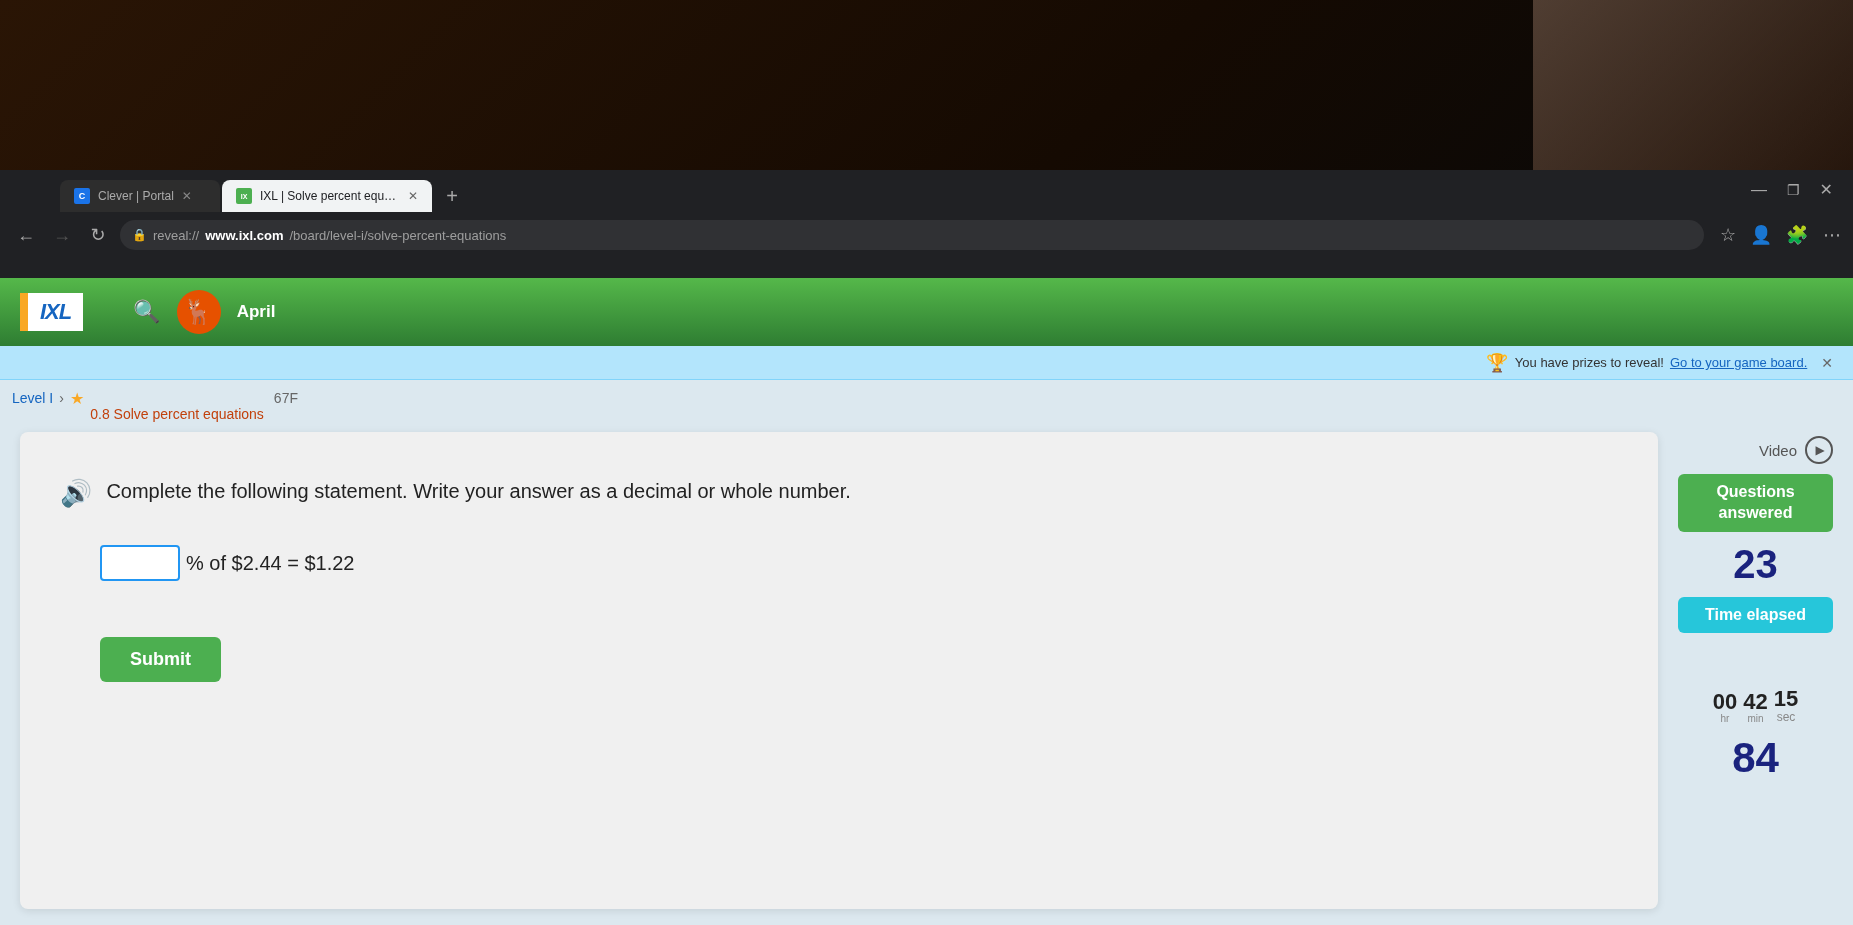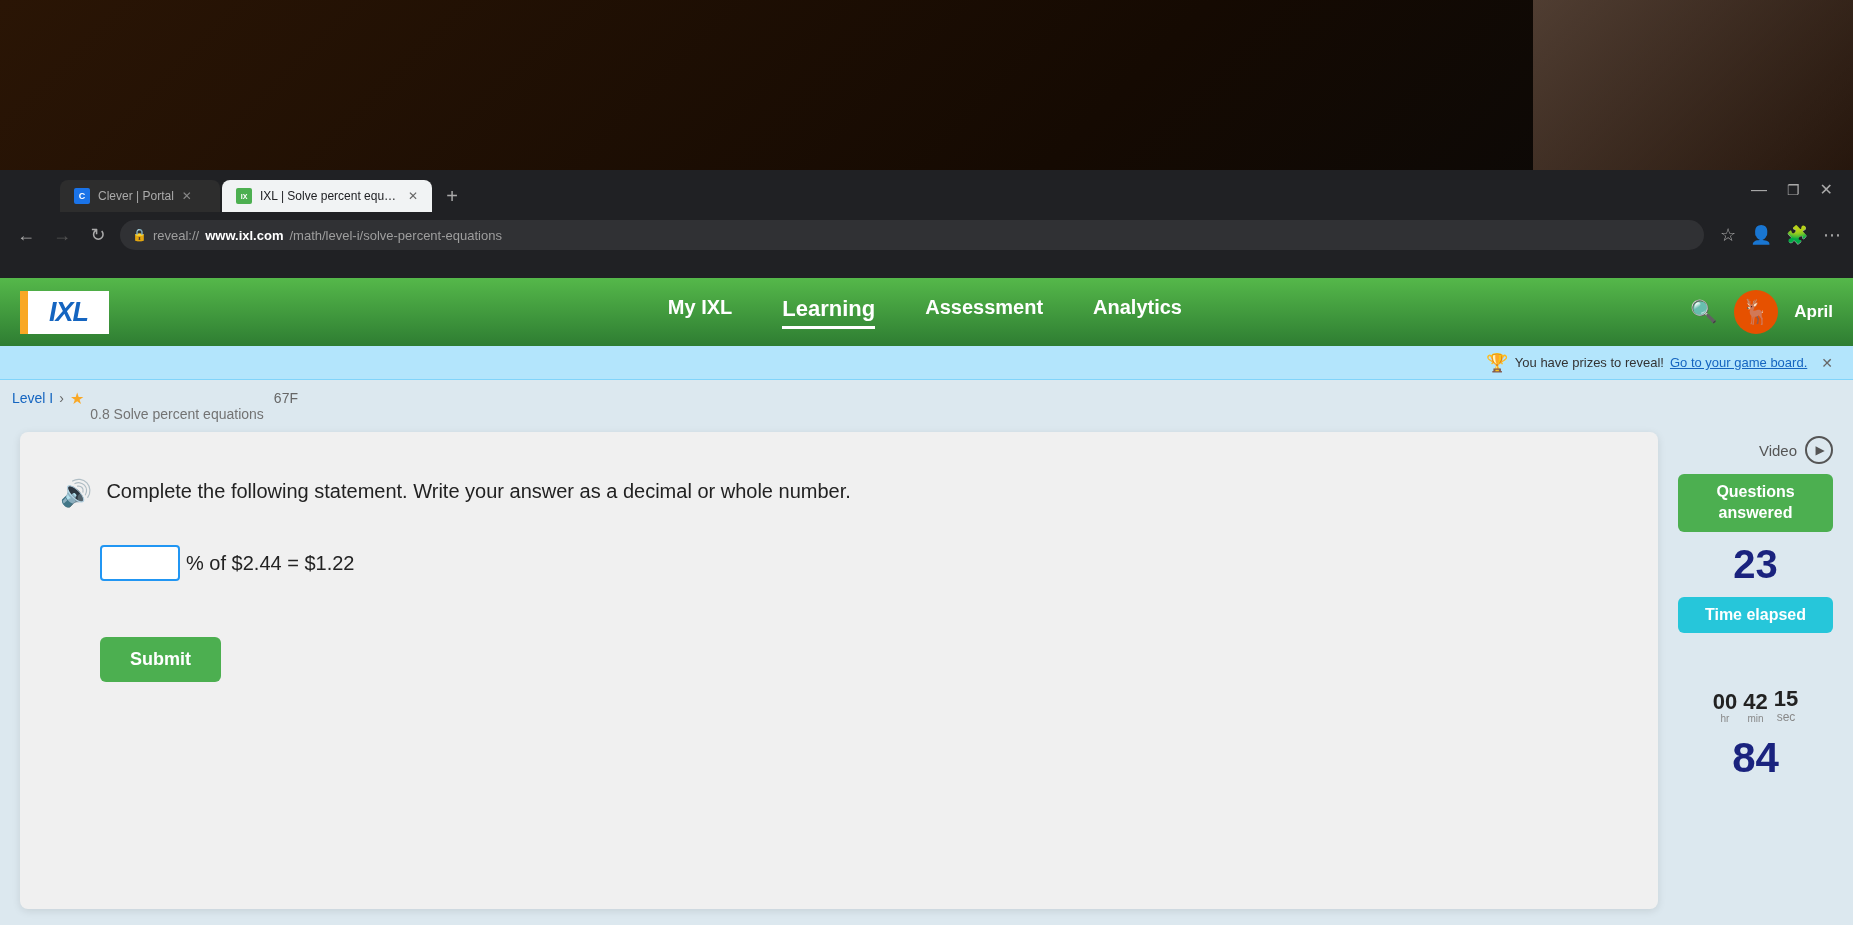--- a/index.html
+++ b/index.html
@@ -50,47 +50,41 @@
     <div style="display:flex;align-items:center;height:46px;padding:0 12px;background:#202124;gap:8px;">
 
       <span style="width:28px;height:28px;display:flex;align-items:center;justify-content:center;color:#aaa;font-size:18px;cursor:pointer;">←</span>
       <span style="width:28px;height:28px;display:flex;align-items:center;justify-content:center;color:#555;font-size:18px;cursor:pointer;">→</span>
       <span style="width:28px;height:28px;display:flex;align-items:center;justify-content:center;color:#aaa;font-size:18px;cursor:pointer;">↻</span>
 
       <div style="flex:1;height:30px;background:#303134;border-radius:15px;display:flex;align-items:center;padding:0 12px;gap:6px;">
         <span style="color:#aaa;font-size:12px;">🔒</span>
         <span style="color:#9e9e9e;font-size:13px;">reveal://</span>
         <span style="color:#fff;font-size:13px;font-weight:bold;">www.ixl.com</span>
-        <span style="color:#9e9e9e;font-size:13px;">/math/level-i/solve-percent-equations</span>
+        <span style="color:#9e9e9e;font-size:13px;">/board/level-i/solve-percent-equations</span>
       </div>
 
       <div style="display:flex;align-items:center;gap:14px;margin-left:8px;">
         <span style="color:#aaa;font-size:18px;cursor:pointer;">☆</span>
         <span style="color:#aaa;font-size:18px;cursor:pointer;">👤</span>
         <span style="color:#aaa;font-size:18px;cursor:pointer;">🧩</span>
         <span style="color:#aaa;font-size:18px;cursor:pointer;">⋯</span>
       </div>
     </div>
   </div>
 
   <div style="width:100%;height:647px;background:#dce8ef;overflow:hidden;">
 
     <div style="width:100%;height:68px;background:linear-gradient(to bottom,#55b84a,#2e7d32);display:flex;align-items:center;padding:0 20px;position:relative;">
 
       <div style="display:flex;align-items:stretch;margin-right:50px;">
         <div style="width:8px;background:#f9a825;"></div>
-        <div style="background:#fff;padding:6px 21px;font-size:27px;font-weight:900;color:#1565c0;font-style:italic;letter-spacing:-1px;">IXL</div>
+        <div style="background:#fff;padding:6px 12px;font-size:22px;font-weight:900;color:#1565c0;font-style:italic;letter-spacing:-1px;">IXL</div>
       </div>
 
-      <div style="display:flex;gap:50px;flex:1;justify-content:center;">
-        <span style="color:#fff;font-size:20px;font-weight:bold;cursor:pointer;padding-bottom:4px;">My IXL</span>
-        <span style="color:#fff;font-size:22px;font-weight:bold;cursor:pointer;padding-bottom:4px;border-bottom:3px solid #fff;">Learning</span>
-        <span style="color:#fff;font-size:20px;font-weight:bold;cursor:pointer;padding-bottom:4px;">Assessment</span>
-        <span style="color:#fff;font-size:20px;font-weight:bold;cursor:pointer;padding-bottom:4px;">Analytics</span>
-      </div>
 
       <div style="display:flex;align-items:center;gap:16px;">
         <span style="color:#fff;font-size:22px;cursor:pointer;">🔍</span>
         <div style="width:44px;height:44px;border-radius:50%;background:#e65100;display:flex;align-items:center;justify-content:center;cursor:pointer;">
           <span style="font-size:24px;">🦌</span>
         </div>
         <span style="color:#fff;font-size:17px;font-weight:bold;cursor:pointer;">April</span>
       </div>
     </div>
 
@@ -98,21 +92,21 @@
       <span style="color:#f9a825;font-size:18px;">🏆</span>
       <span style="font-size:13px;color:#333;">You have prizes to reveal!</span>
       <span style="color:#1565c0;font-size:13px;text-decoration:underline;cursor:pointer;">Go to your game board.</span>
       <span style="color:#666;font-size:14px;cursor:pointer;margin-left:8px;">✕</span>
     </div>
 
     <div style="width:100%;height:36px;background:#dce8ef;display:flex;align-items:center;padding:0 12px;gap:6px;">
       <span style="font-size:14px;color:#1565c0;cursor:pointer;">Level I</span>
       <span style="color:#666;font-size:14px;">›</span>
       <span style="color:#f9a825;font-size:16px;">★</span>
-      <span style="font-size:14px;color:#737373;cursor:pointer;margin-top:32px;">0.8 Solve percent equations</span>
+      <span style="font-size:14px;color:#c2410c;cursor:pointer;margin-top:32px;">0.8 Solve percent equations</span>
       <span style="font-size:14px;color:#666;margin-left:4px;">67F</span>
     </div>
 
     <div style="display:flex;padding:16px 20px;gap:20px;height:calc(647px - 138px);">
 
       <div style="flex:1;background:#f0f0f0;border-radius:8px;padding:44px 40px 40px 40px;box-shadow:0 2px 8px rgba(0,0,0,0.1);">
 
         
         <div style="display:flex;align-items:flex-start;gap:14px;margin-bottom:36px;">
           <span style="color:#1565c0;font-size:26px;cursor:pointer;margin-top:2px;">🔊</span>

